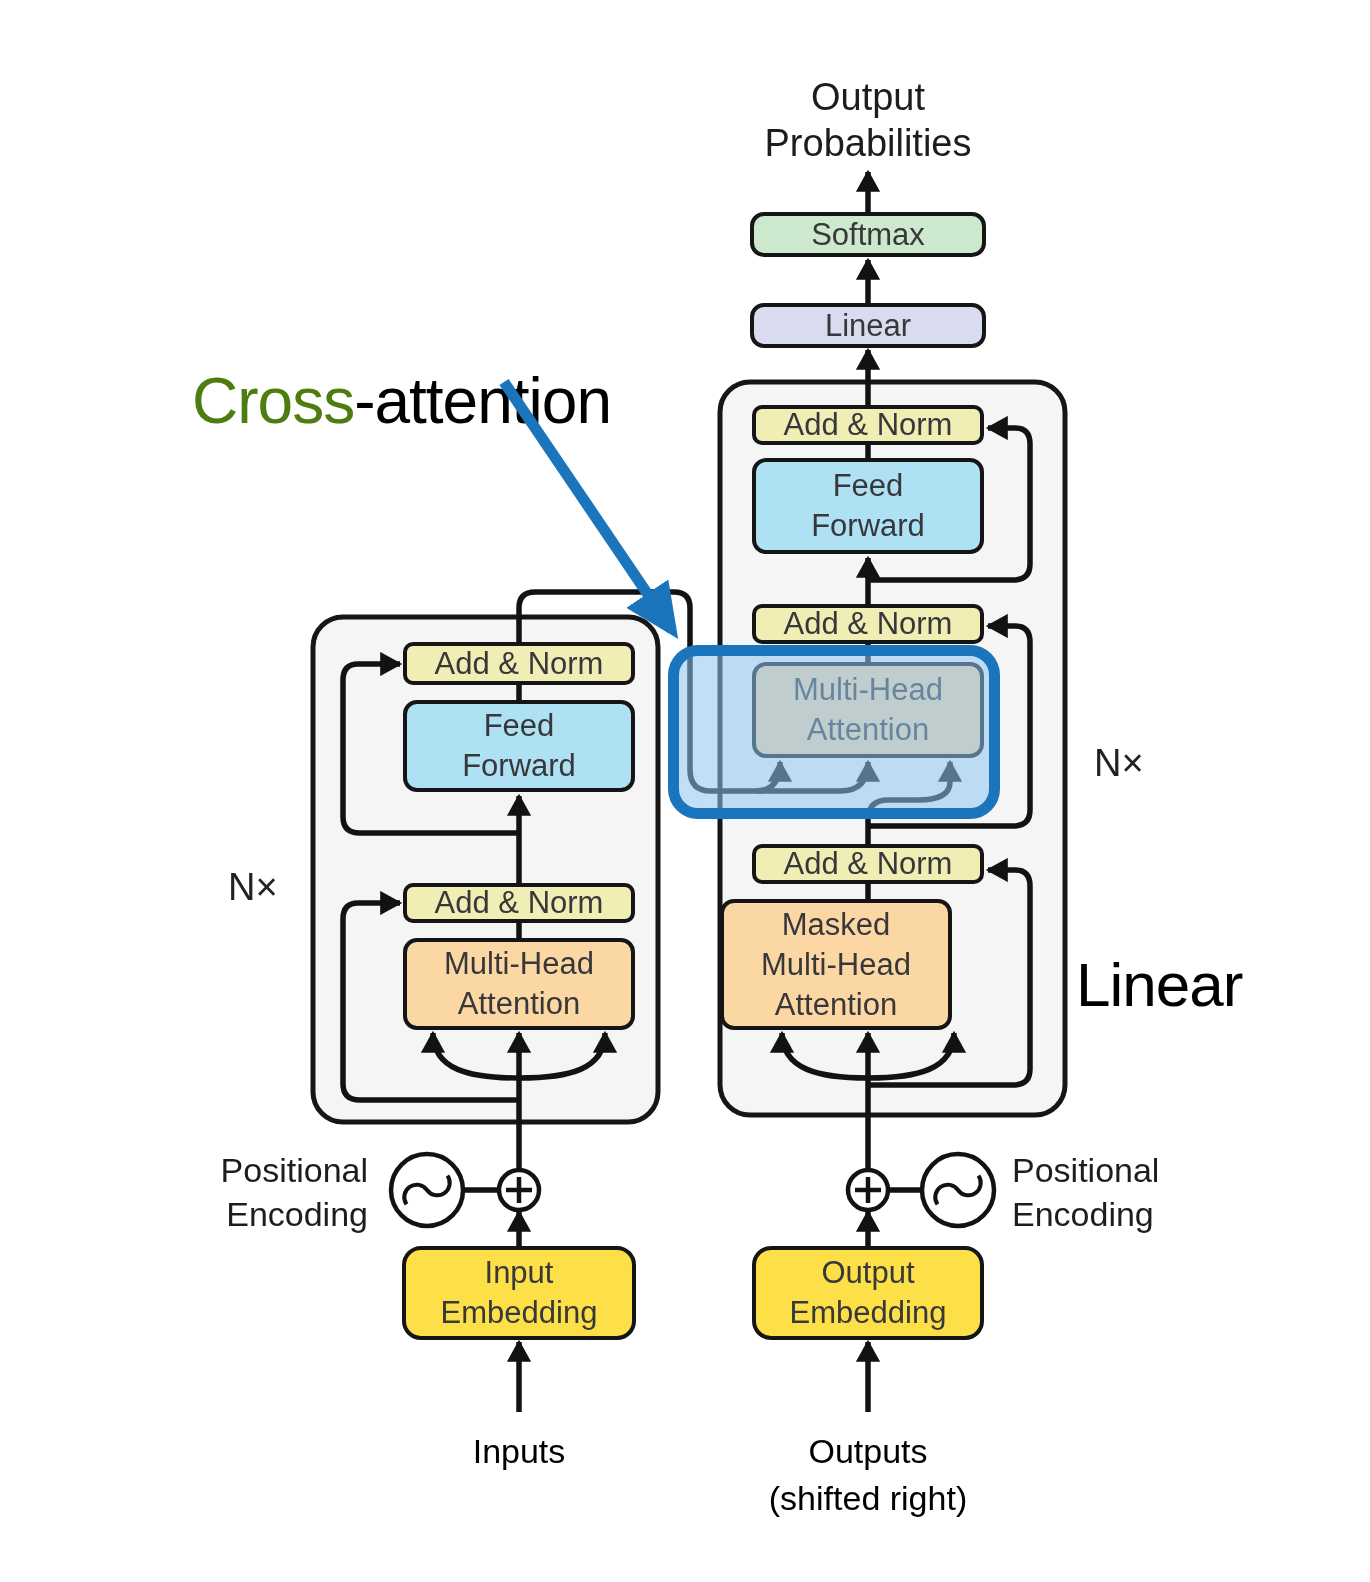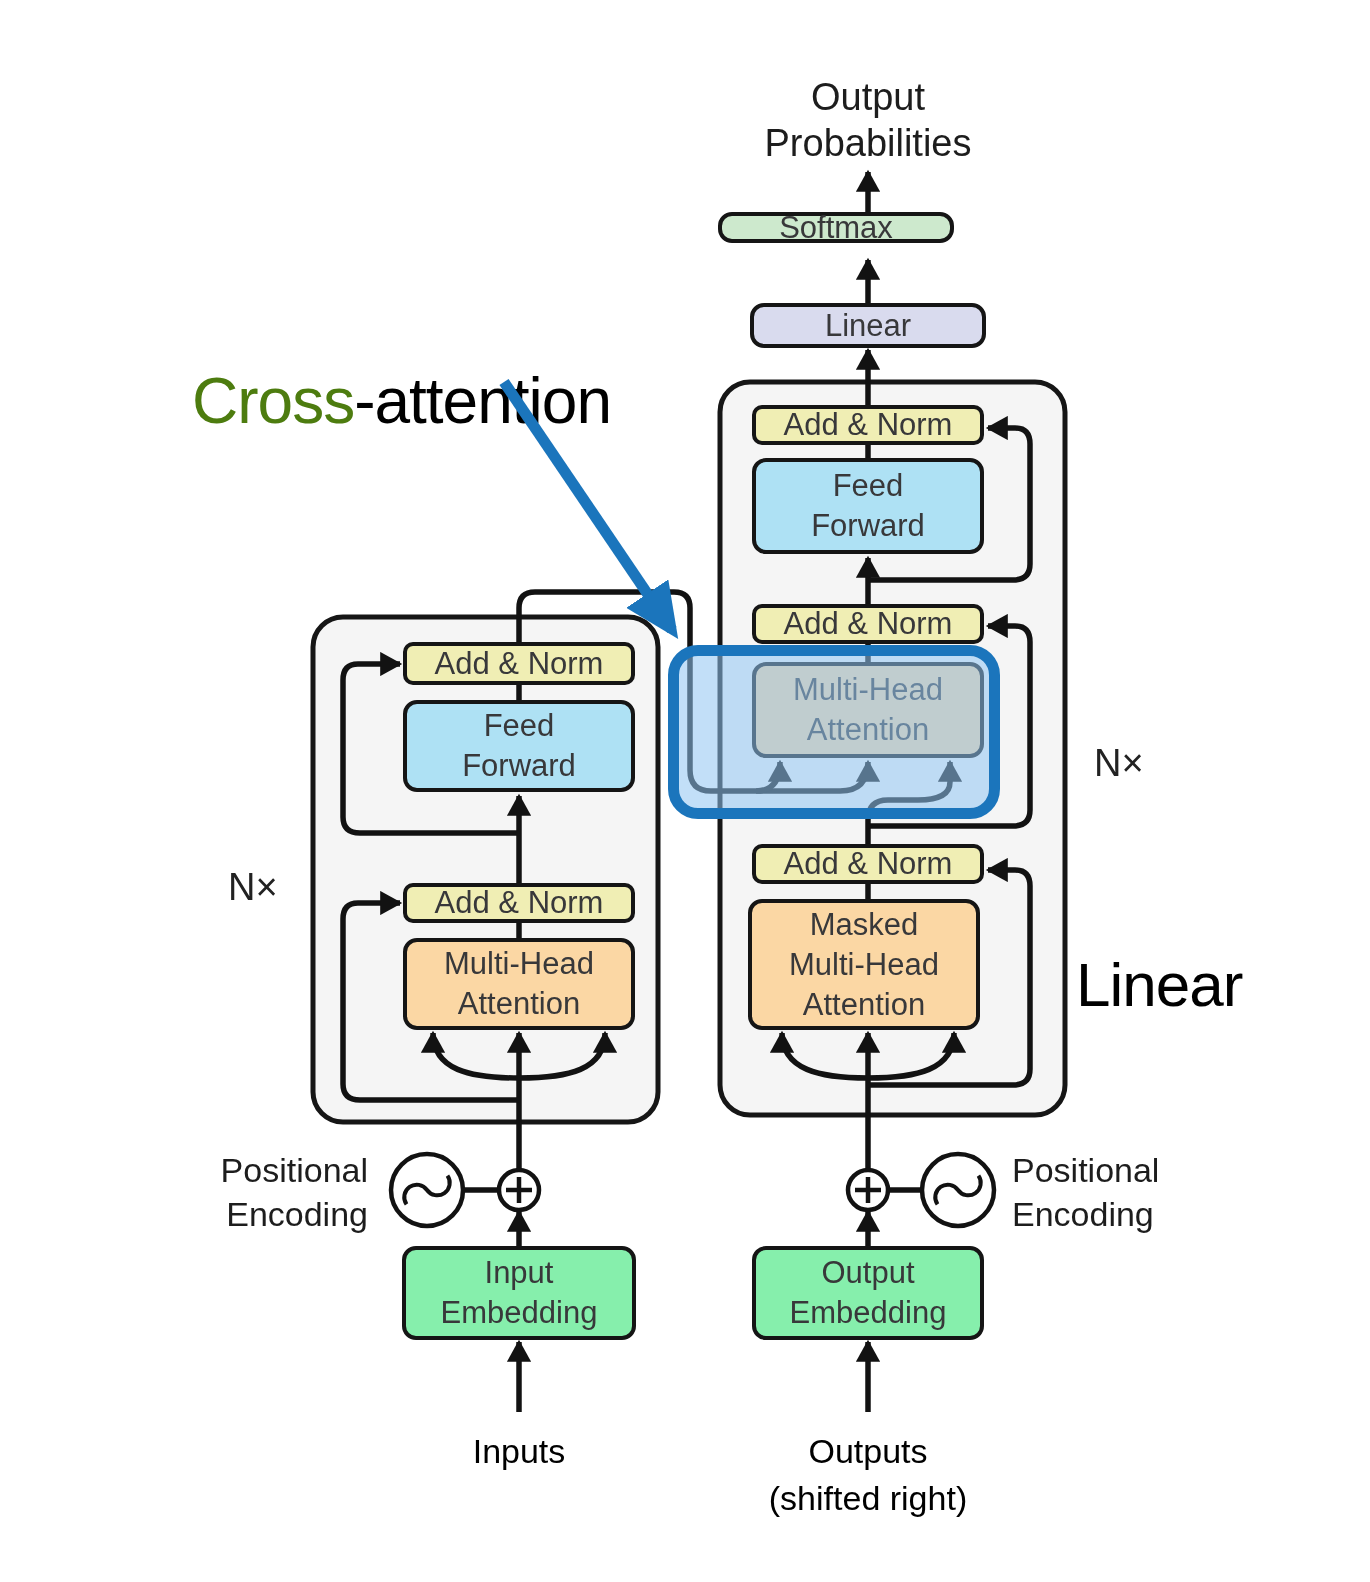--- a/index.html
+++ b/index.html
@@ -18,21 +18,21 @@
   .box{
     position:absolute;z-index:2;box-sizing:border-box;
     border:4px solid #151515;border-radius:10px;
     display:flex;align-items:center;justify-content:center;text-align:center;
     font-size:31px;line-height:40px;color:#38383a;white-space:pre-line;
   }
   .r14{border-radius:14px;}
   .c-yellow{background:#f0eeb4;}
   .c-cyan{background:#aee1f4;}
   .c-orange{background:#fbd7a4;}
-  .c-pink{background:#86efac;}
+  .c-pink{background:#fde047;border-radius:19px;}
   .c-green{background:#cde9cd;}
   .c-lav{background:#d9dbee;}
   .lbl{position:absolute;z-index:2;color:#000;white-space:pre-line;}
   .center{text-align:center;}
   .big{font-size:62px;line-height:66px;letter-spacing:-1px;}
   .nx{font-size:38px;color:#222;}
   .io{font-size:34px;line-height:47px;}
   .pe{font-size:34px;line-height:44px;color:#1d1d1d;}
   .blue{color:#4d7c0f;}
   #hl{
@@ -103,30 +103,30 @@
     <g>
       <circle class="sym" cx="868" cy="1190" r="20"></circle>
       <path class="pl" d="M868 1177 V1203 M855 1190 H881"></path>
     </g>
     <g>
       <circle class="sym" cx="958" cy="1190" r="36"></circle>
       <path class="wv" transform="translate(958 1190) rotate(-35)" d="M-25 0 A12.5 12.5 0 0 1 0 0 A12.5 12.5 0 0 0 25 0"></path>
     </g>
   </svg>
 
-  <div class="box c-green r14" style="left:718px;top:212px;width:236px;height:31px;">Softmax</div>
+  <div class="box c-green r14" style="left:750px;top:212px;width:236px;height:45px;">Softmax</div>
   <div class="box c-lav r14" style="left:750px;top:303px;width:236px;height:45px;">Linear</div>
   <div class="box c-yellow" style="left:752px;top:405px;width:232px;height:40px;">Add &amp; Norm</div>
   <div class="box c-cyan r14" style="left:752px;top:458px;width:232px;height:96px;">Feed
 Forward</div>
   <div class="box c-yellow" style="left:752px;top:604px;width:232px;height:40px;">Add &amp; Norm</div>
   <div class="box c-orange r14" style="left:752px;top:662px;width:232px;height:96px;">Multi-Head
 Attention</div>
   <div class="box c-yellow" style="left:752px;top:844px;width:232px;height:40px;">Add &amp; Norm</div>
-  <div class="box c-orange r14" style="left:748px;top:899px;width:232px;height:131px;">Masked
+  <div class="box c-orange r14" style="left:720px;top:899px;width:232px;height:131px;">Masked
 Multi-Head
 Attention</div>
 
   <div class="box c-yellow" style="left:403px;top:642px;width:232px;height:43px;">Add &amp; Norm</div>
   <div class="box c-cyan r14" style="left:403px;top:700px;width:232px;height:92px;">Feed
 Forward</div>
   <div class="box c-yellow" style="left:403px;top:883px;width:232px;height:40px;">Add &amp; Norm</div>
   <div class="box c-orange r14" style="left:403px;top:938px;width:232px;height:92px;">Multi-Head
 Attention</div>
 

